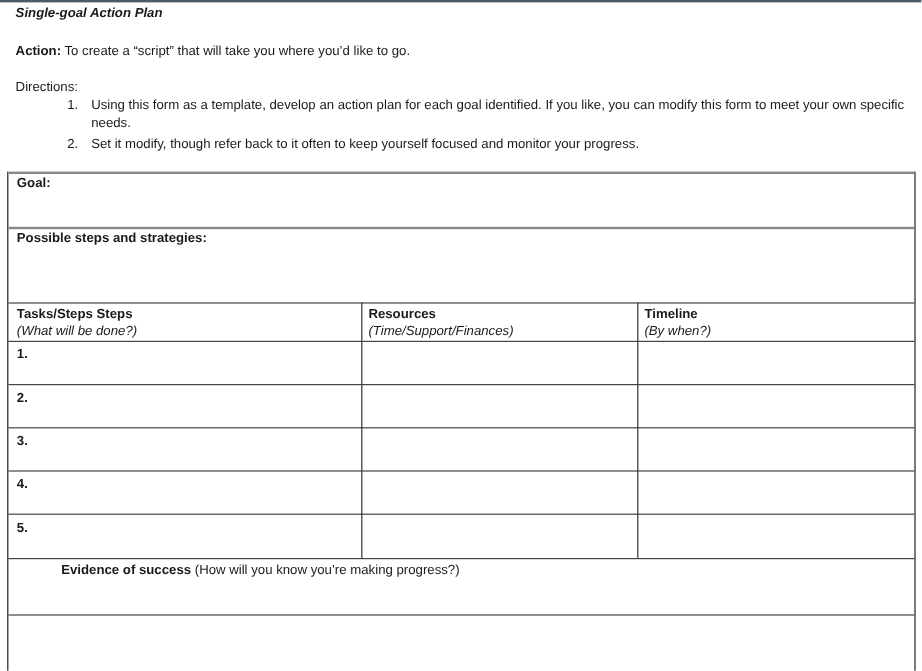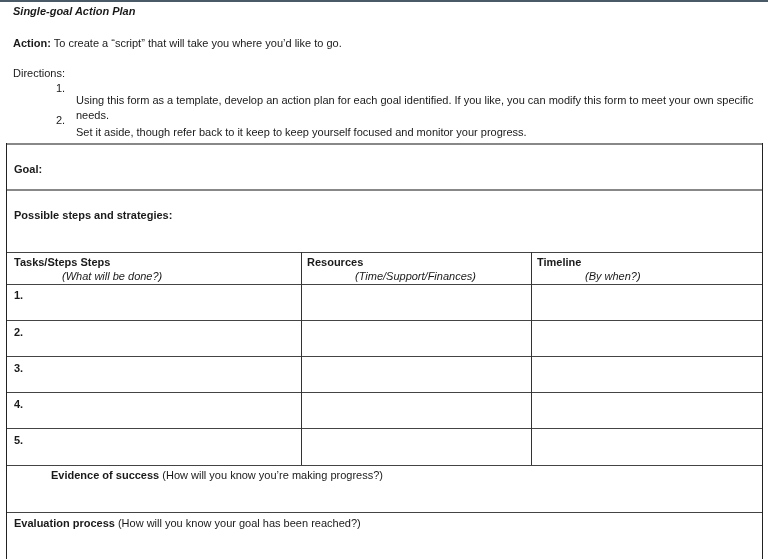--- a/index.html
+++ b/index.html
@@ -7,23 +7,23 @@
     width:768px; height:559px; overflow:hidden; background:#ffffff;
     font-family:"Liberation Sans", sans-serif; font-size:11px; color:#1a1a1a;
     position:relative;
   }
   .topbar { position:absolute; left:0; top:0; width:768px; height:2px; background:#4a5a66; }
   .title { position:absolute; left:13px; top:5px; font-weight:bold;font-style:italic; }
   .purpose { position:absolute; left:13px; top:37px; }
   .directions { position:absolute; left:13px; top:67px; font-weight:normal; }
   .dir-item { position:absolute; left:56px; width:710px; line-height:15px; }
   .dir-item .num { position:absolute; left:0; top:0; }
-  .dir-item .txt { position:absolute; left:20px; top:12px; width:690px; }
+  .dir-item .txt { position:absolute; left:20px; top:0; width:690px; }
   b { font-weight:bold; }
-  i { font-style:italic;margin-left:48px; }
+  i { font-style:italic; }
   .tbl { position:absolute; left:6px; top:143px; width:755px; height:420px;
          border-left:1px solid #222; border-right:1px solid #222; }
   .hline { position:absolute; left:0; width:755px; height:1px; background:#444; }
   .hline.thick { height:2px; background:#888; }
   .vline { position:absolute; width:1px; background:#333; }
   .cell-label { position:absolute; left:7px; }
 </style>
 </head>
 <body>
 
@@ -36,30 +36,30 @@
 </div>
 
 <div class="directions">Directions:</div>
 
 <div class="dir-item" style="top:81px;">
   <span class="num">1.</span>
   <span class="txt">Using this form as a template, develop an action plan for each goal identified. If you like, you can modify this form to meet your own specific needs.</span>
 </div>
 <div class="dir-item" style="top:113px;">
   <span class="num">2.</span>
-  <span class="txt">Set it aside, though refer back to it keep to keep yourself focused and monitor your progress.</span>
+  <span class="txt">Set it modify, though refer back to it often to keep yourself focused and monitor your progress.</span>
 </div>
 
 <div class="tbl">
   <div class="hline thick" style="top:0;"></div>
 
-  <div class="cell-label" style="top:20px;"><b>Goal:</b></div>
+  <div class="cell-label" style="top:4px;"><b>Goal:</b></div>
 
   <div class="hline thick" style="top:46px;"></div>
-  <div class="cell-label" style="top:50px;margin-top:16px;"><b>Possible steps and strategies:</b></div>
+  <div class="cell-label" style="top:50px;"><b>Possible steps and strategies:</b></div>
 
   <div class="hline" style="top:109px;"></div>
 
   <div class="cell-label" style="top:112px; line-height:14px;">
     <b>Tasks/Steps Steps</b><br>
     <i>(What will be done?)</i>
   </div>
   <div class="cell-label" style="left:300px; top:112px; line-height:14px;">
     <b>Resources</b><br>
     <i>(Time/Support/Finances)</i>
@@ -81,16 +81,13 @@
   <div class="cell-label" style="top:291px;"><b>5.</b></div>
   <div class="hline" style="top:322px;"></div>
 
   <div class="vline" style="left:294px; top:109px; height:213px;"></div>
   <div class="vline" style="left:524px; top:109px; height:213px;"></div>
 
   <div class="cell-label" style="top:326px;padding-left:37px;">
     <b>Evidence of success</b><span> (How will you know you’re making progress?)</span>
   </div>
   <div class="hline" style="top:369px;"></div>
-  <div class="cell-label" style="top:374px;">
-    <b>Evaluation process</b><span> (How will you know your goal has been reached?)</span>
-  </div>
 </div>
 
 </body></html>

